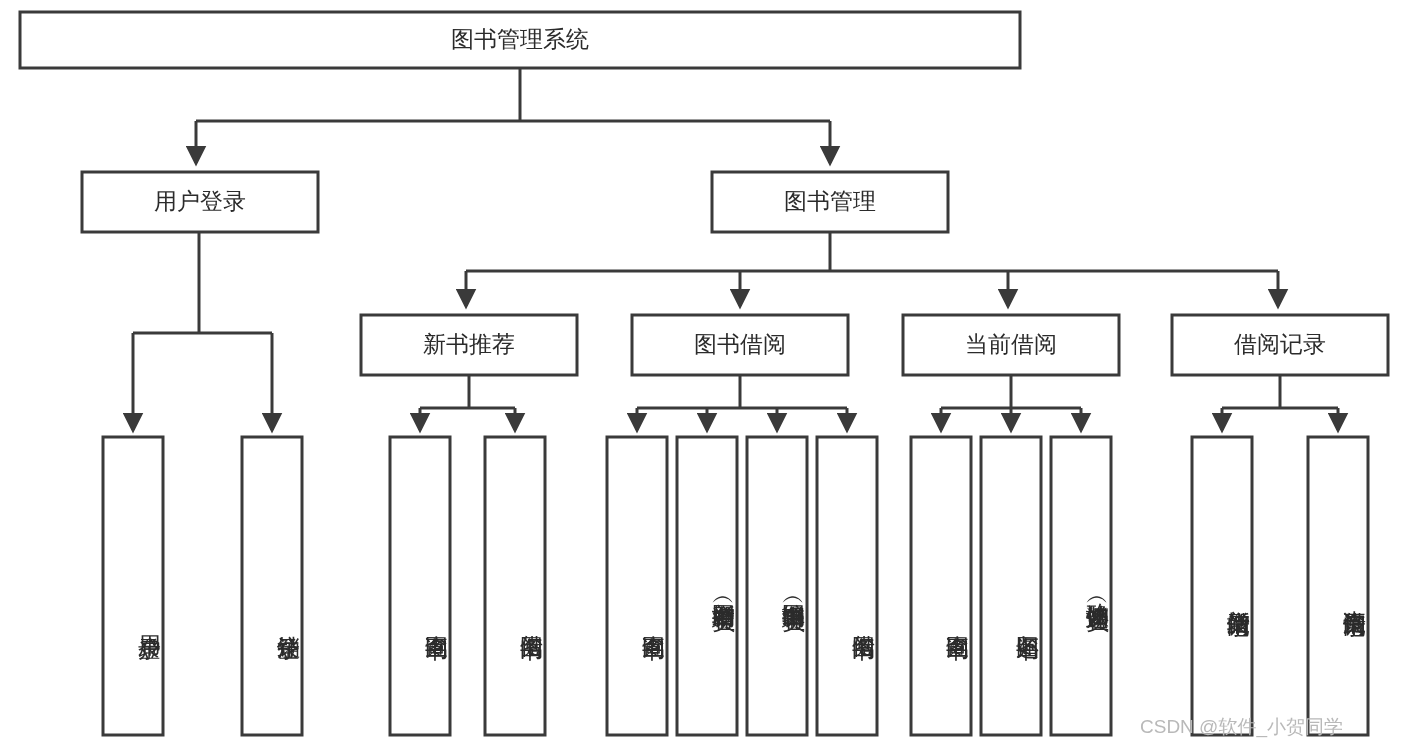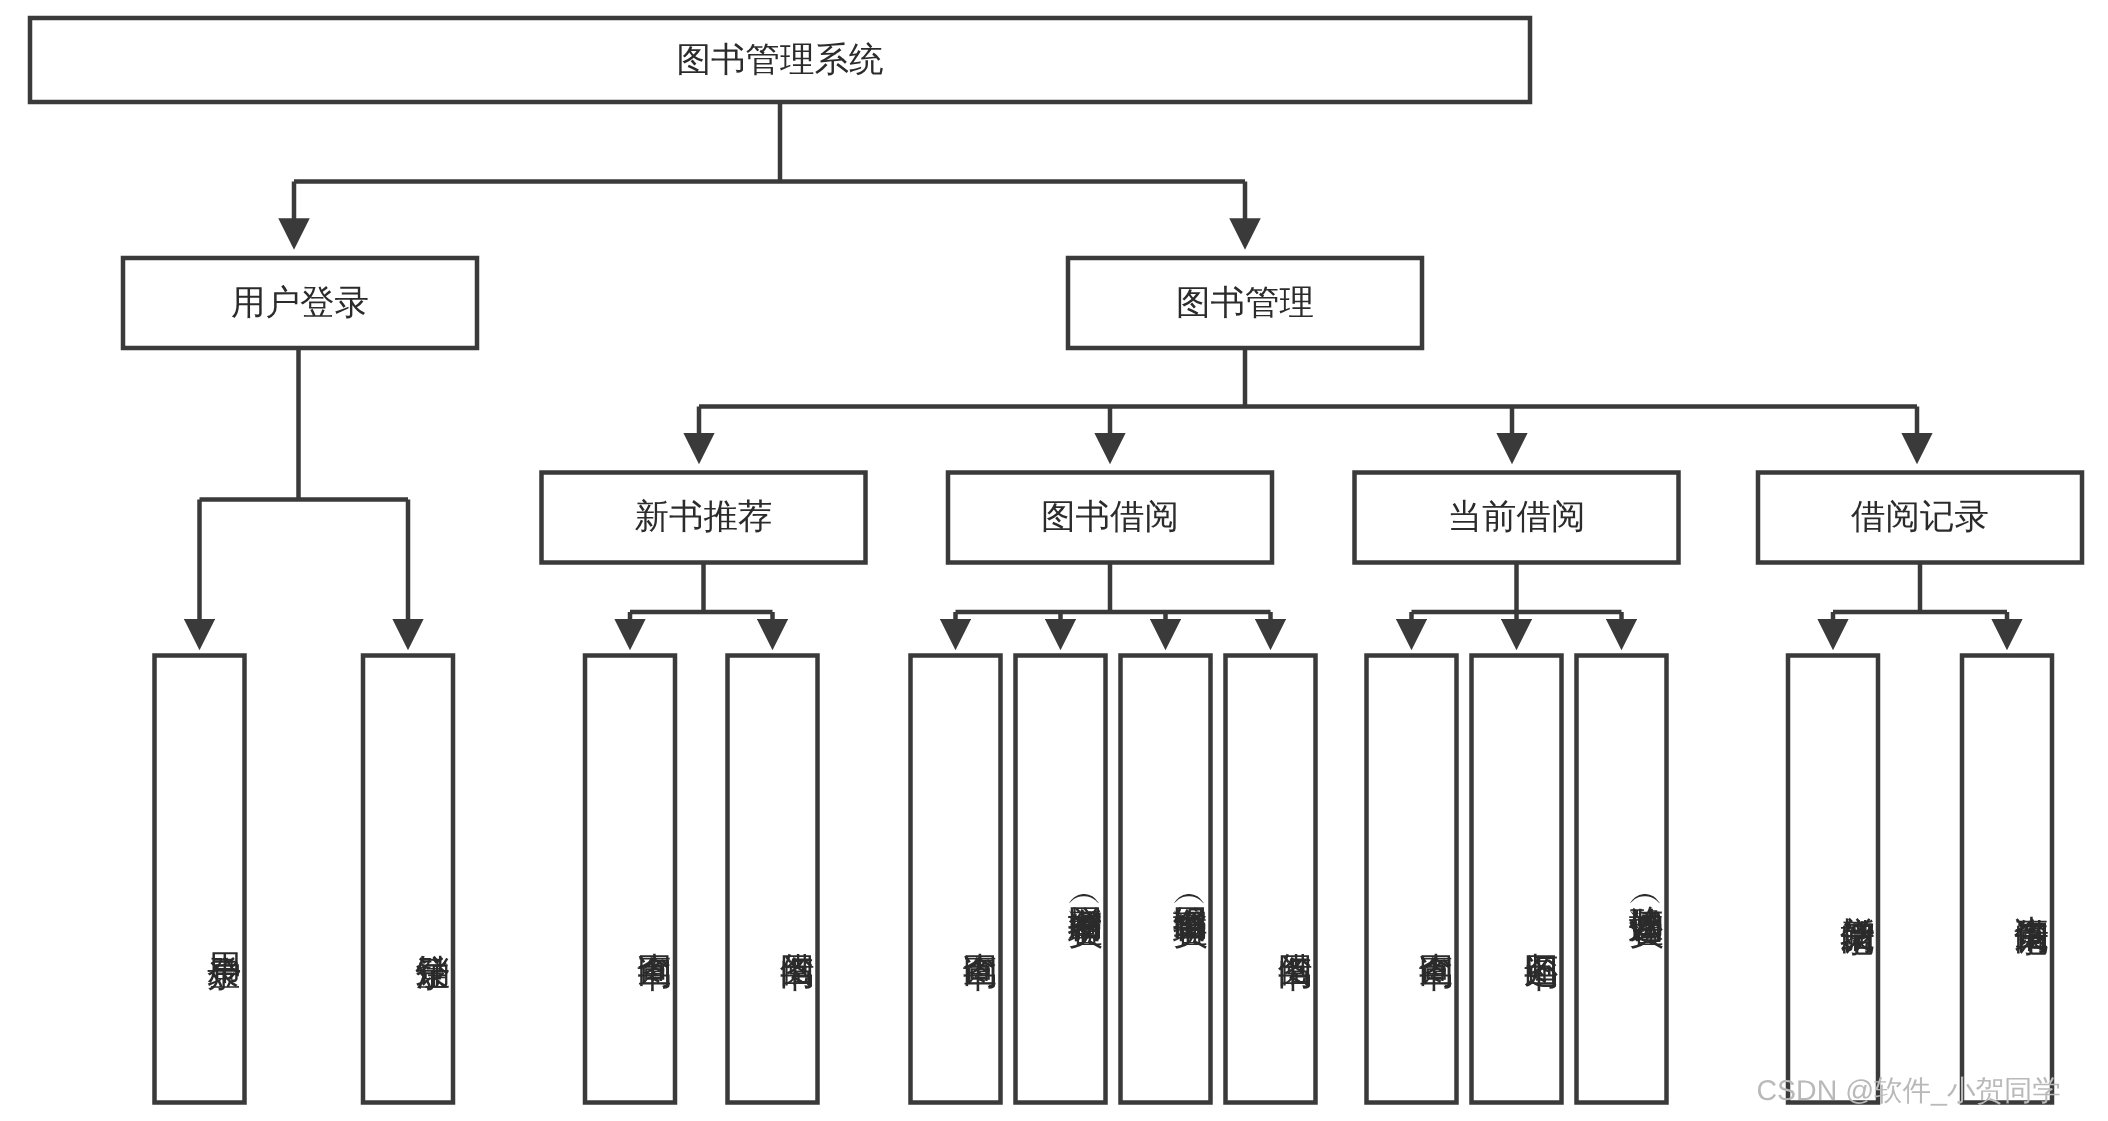--- a/index.html
+++ b/index.html
@@ -149,15 +149,15 @@
   <div class="leaf-text-wrap" style="left:747px;top:447px;width:60px;height:285px;">编辑图书（管理员）</div>
   <div class="leaf-text-wrap" style="left:817px;top:514px;width:60px;height:210px;">借阅图书</div>
 
   <div class="leaf-text-wrap" style="left:911px;top:514px;width:60px;height:210px;">查询图书</div>
   <div class="leaf-text-wrap" style="left:981px;top:514px;width:60px;height:210px;">归还图书</div>
   <div class="leaf-text-wrap" style="left:1051px;top:447px;width:60px;height:285px;">确认归还（管理员）</div>
 
   <div class="leaf-text-wrap" style="left:1192px;top:470px;width:60px;height:250px;">新增借阅记录</div>
   <div class="leaf-text-wrap" style="left:1308px;top:470px;width:60px;height:250px;">查询借阅记录</div>
 
-  <div class="watermark" style="left:1140px;top:714px;margin-left:31px;">CSDN @软件_小贺同学</div>
+  <div class="watermark" style="left:1140px;top:714px;">CSDN @软件_小贺同学</div>
 
 </div>
 
 </body></html>

